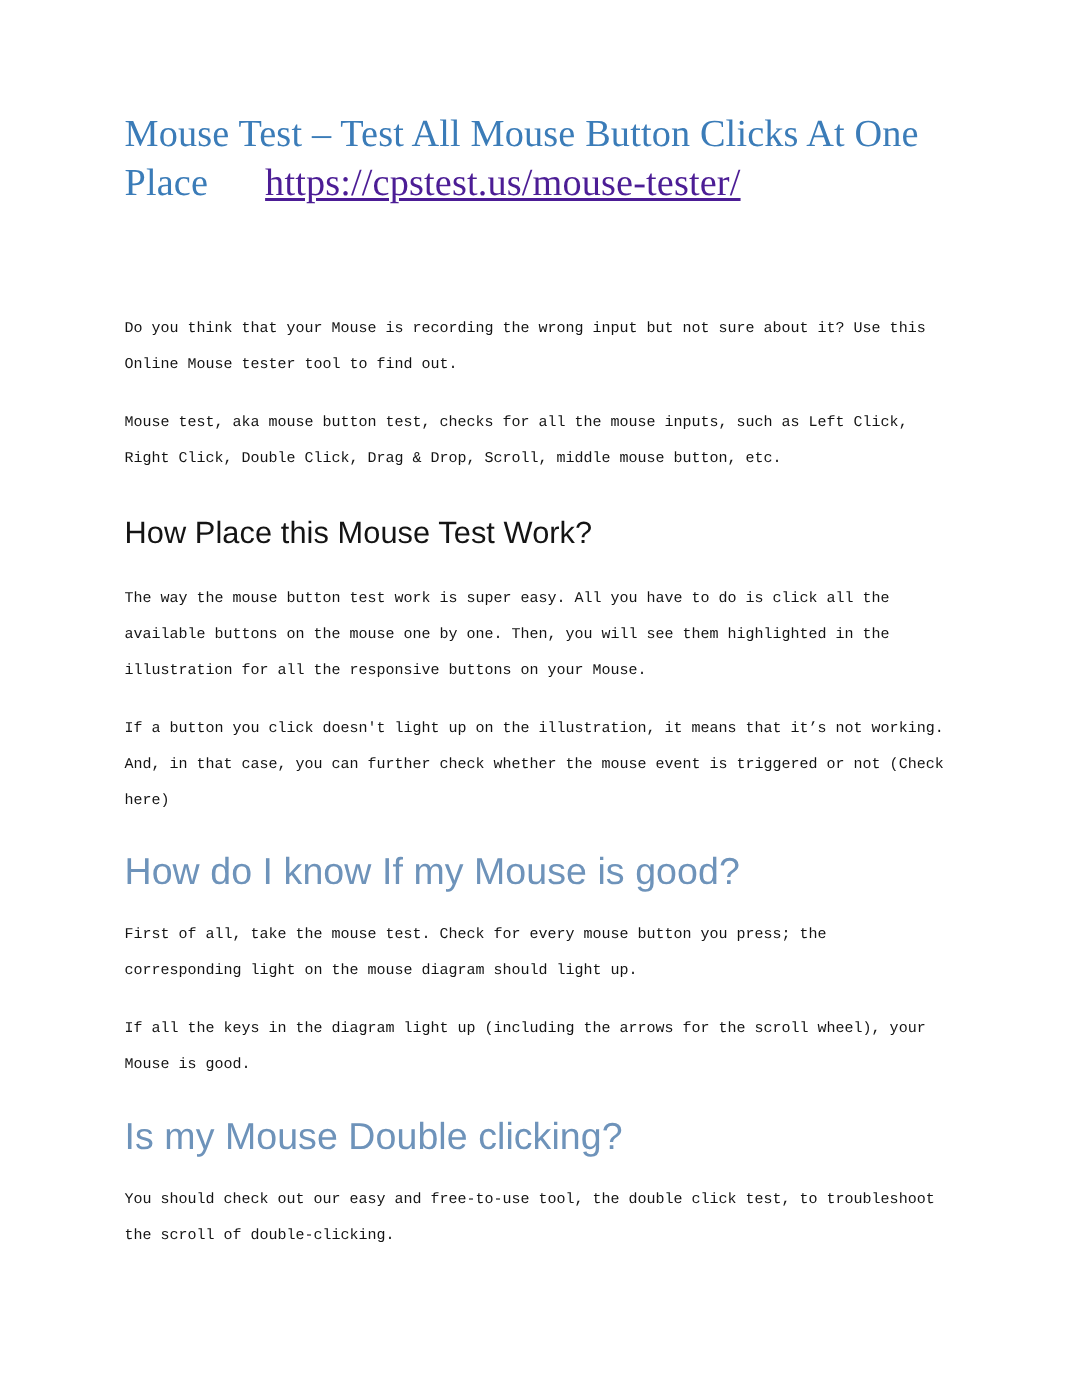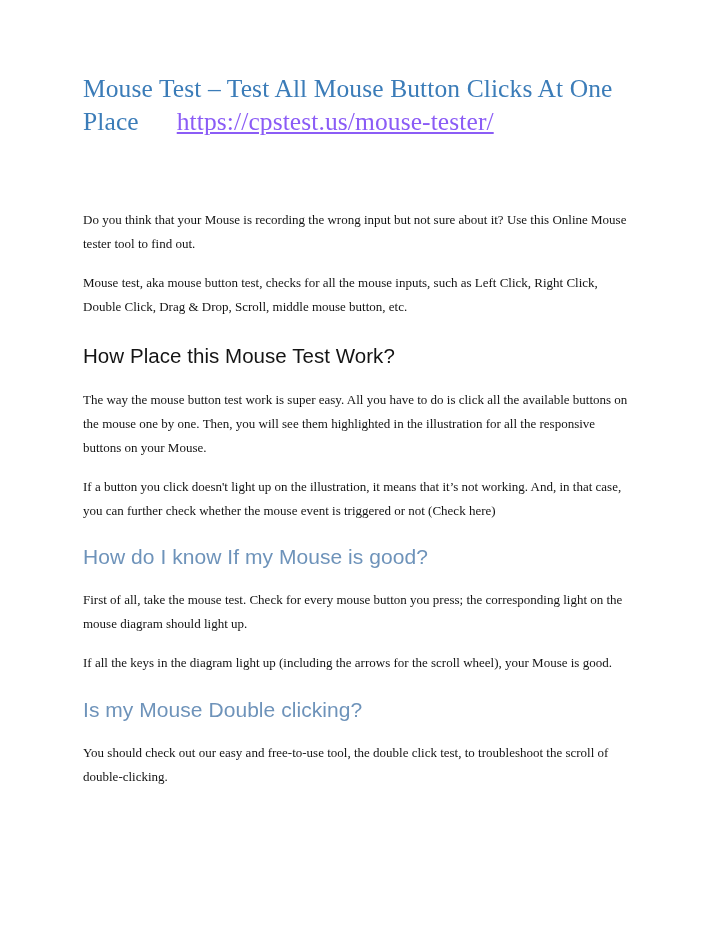--- a/index.html
+++ b/index.html
@@ -45,49 +45,49 @@
     white-space: normal;
   }
   .doc-title .title-text {
     color: #3b7cb8;
   }
   .doc-title .title-gap {
     display: inline-block;
     width: 38px;
   }
   .doc-title .title-url {
-    color: #8b5cf6;
+    color: #4c1d95;
     text-decoration: underline;
     text-underline-offset: 2px;
     font-family: "Liberation Serif", serif;
   }
 
   
   .para {
-    font-family: Liberation Serif, serif;
-    font-size: 13px;
+    font-family: Liberation Mono, monospace;
+    font-size: 10px;
     line-height: 24px;
     color: #131313;
     margin: 0;
     text-align: left;
   }
 
   
   .heading-dark {
     font-family: "Liberation Sans", sans-serif;
     font-size: 20.5px;
     line-height: 27px;
     color: #141414;
     font-weight: 400;
     margin: 0;
     letter-spacing: 0.05px;
   }
   .heading-blue {
     font-family: "Liberation Sans", sans-serif;
-    font-size: 21px;
+    font-size: 25px;
     line-height: 28px;
     color: #6e93ba;
     font-weight: 400;
     margin: 0;
     letter-spacing: 0.05px;
   }
 
   
   .sp-after-title { height: 70px; }
   .sp-para        { height: 15px; }

